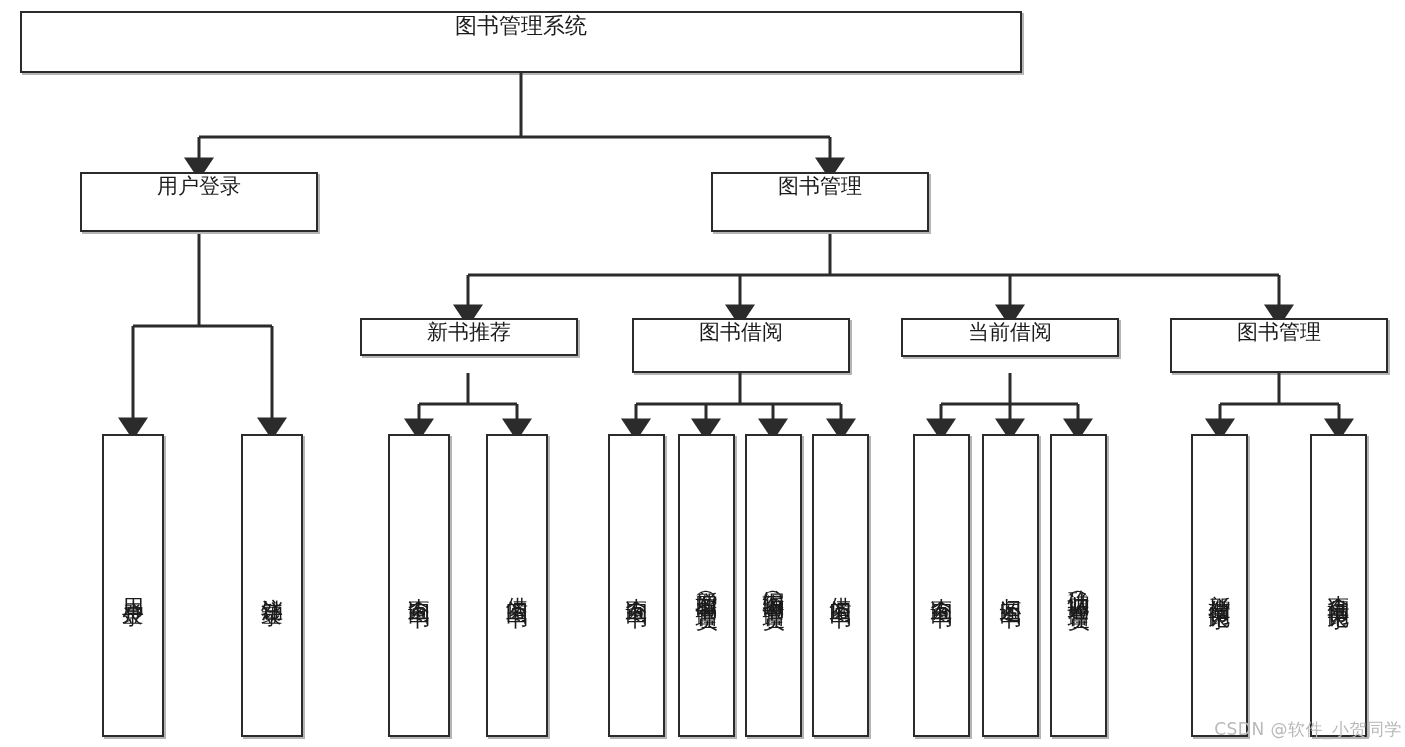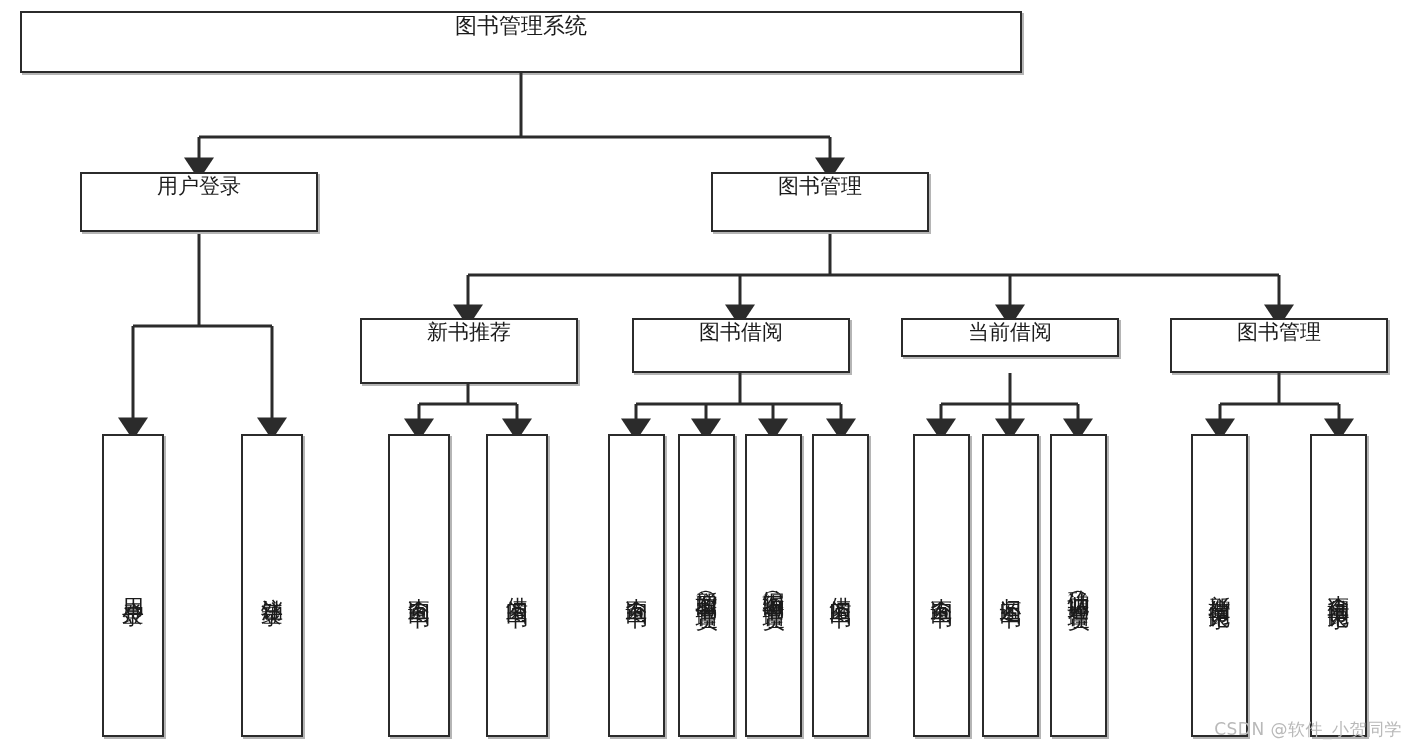--- a/index.html
+++ b/index.html
@@ -148,21 +148,21 @@
   </div>
 
   <div class="node-box horizontal" style="left:80px; top:172px; width:238px; height:60px;">
     <span class="node-label">用户登录</span>
   </div>
 
   <div class="node-box horizontal" style="left:711px; top:172px; width:218px; height:60px;">
     <span class="node-label">图书管理</span>
   </div>
 
-  <div class="node-box horizontal" style="left:360px; top:318px; width:218px; height:66px;">
+  <div class="node-box horizontal" style="left:360px; top:318px; width:218px; height:38px;">
     <span class="node-label">新书推荐</span>
   </div>
 
   <div class="node-box horizontal" style="left:632px; top:318px; width:218px; height:55px;">
     <span class="node-label">图书借阅</span>
   </div>
 
   <div class="node-box horizontal" style="left:901px; top:318px; width:218px; height:39px;">
     <span class="node-label">当前借阅</span>
   </div>

